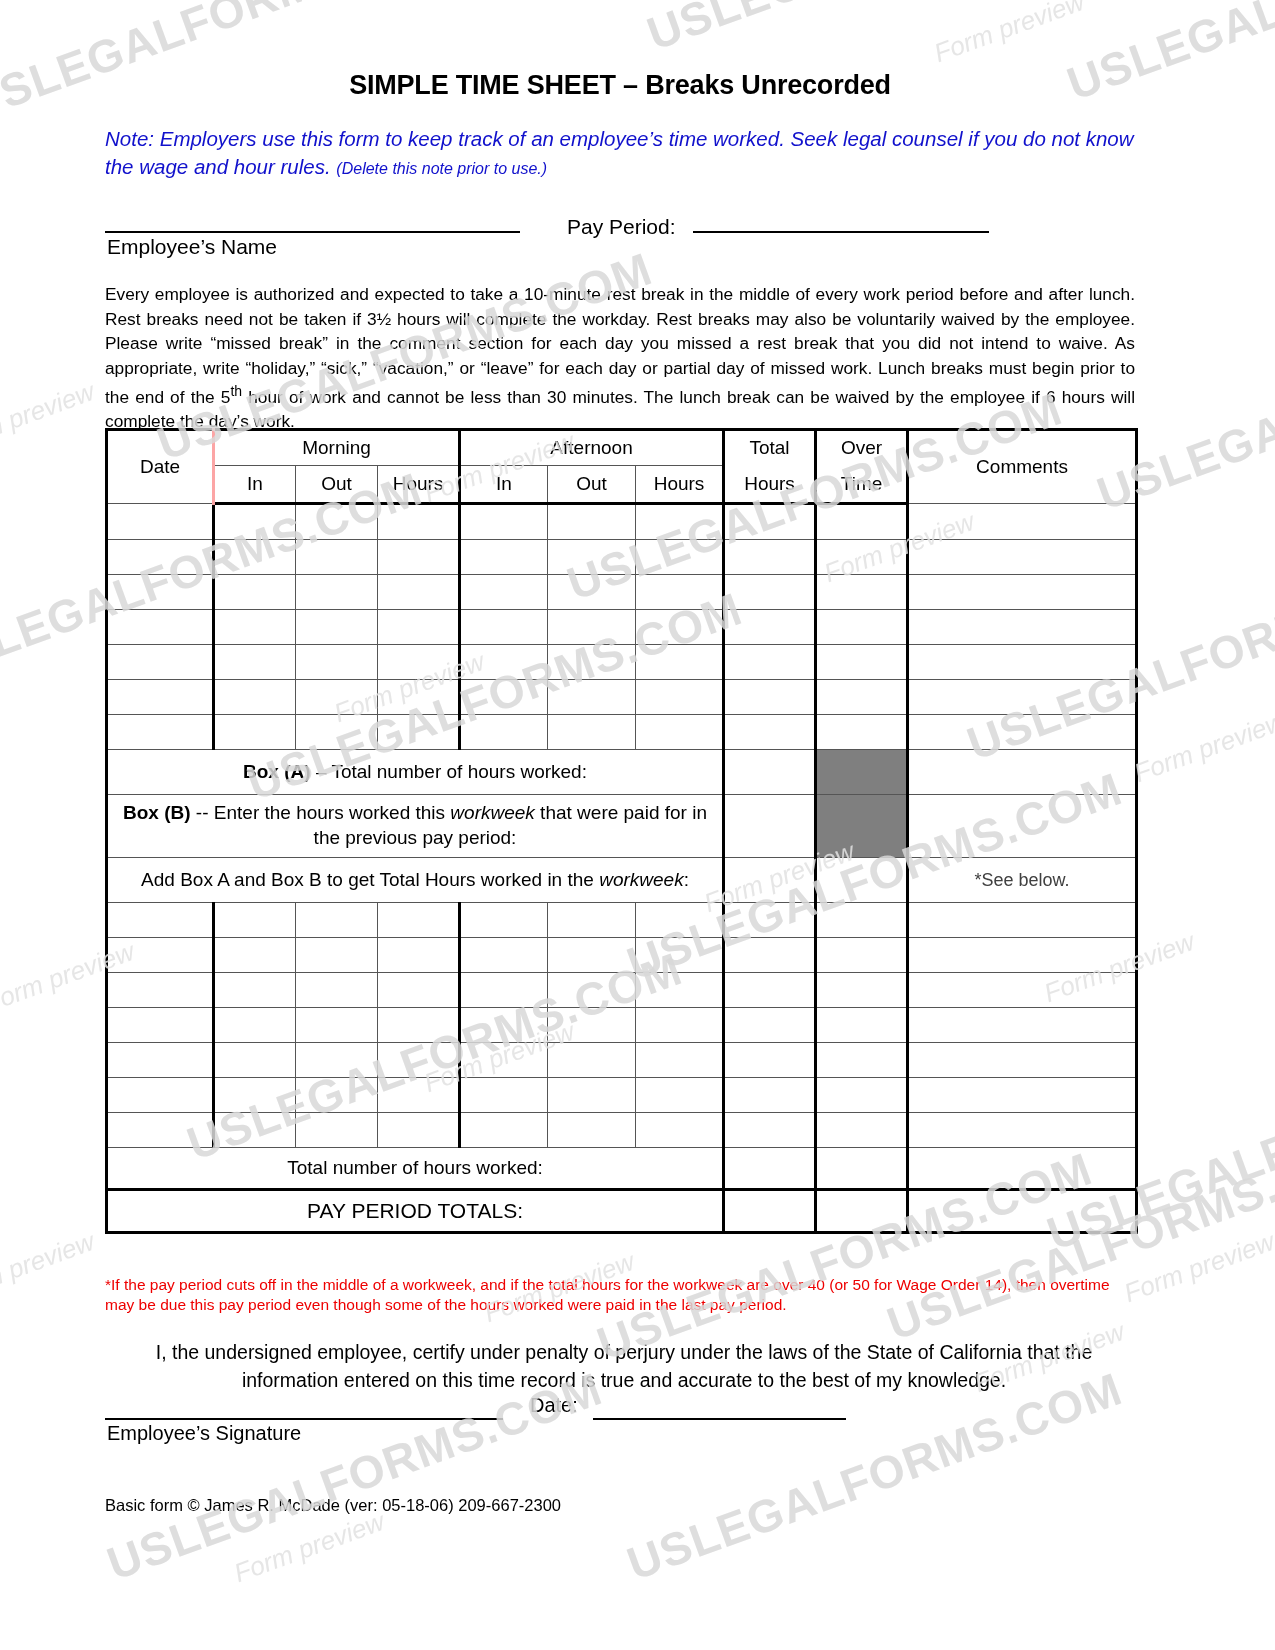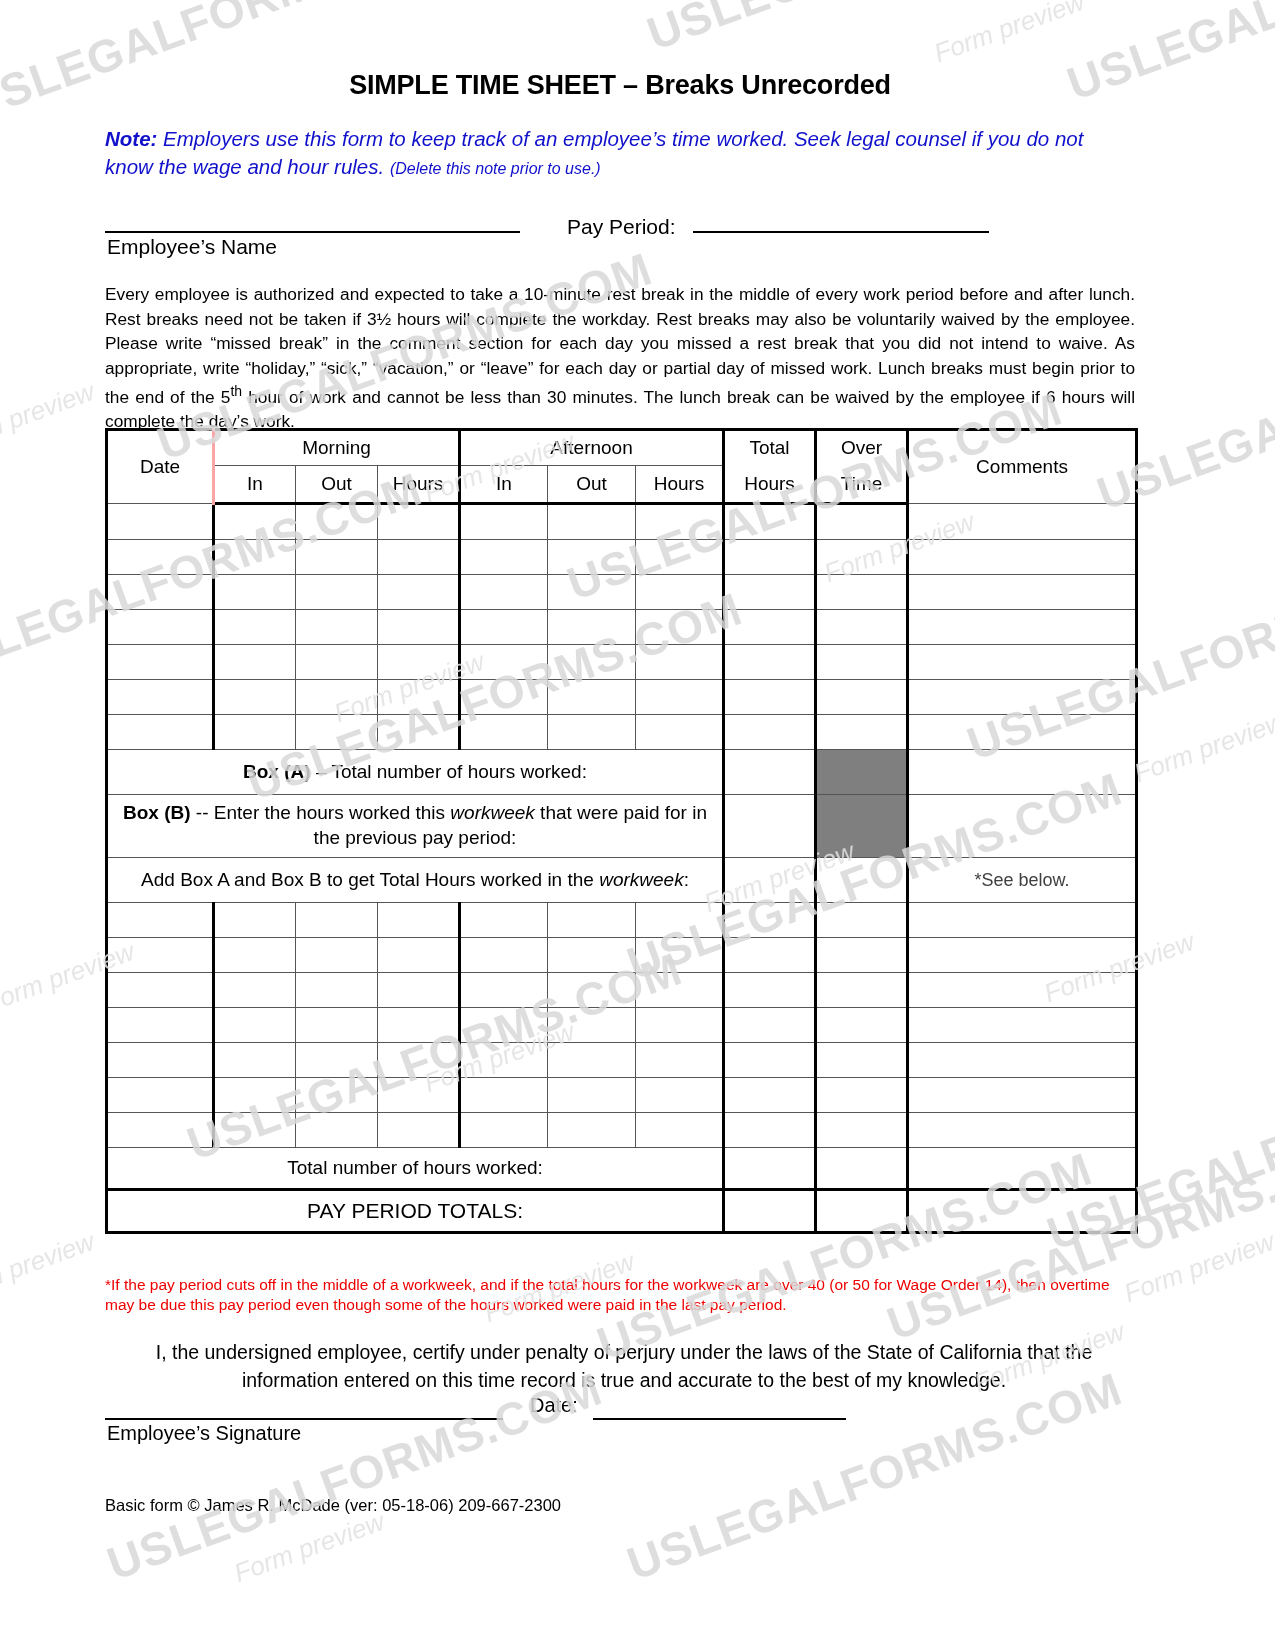--- a/index.html
+++ b/index.html
@@ -74,21 +74,21 @@
   .note {
     position: absolute;
     top: 125px;
     left: 0;
     width: 1030px;
     color: #1111cc;
     font-size: 20.5px;
     font-style: italic;
     line-height: 1.38;
   }
-  .note b { font-weight: bold; }
+  .note b { font-weight: normal; }
   .note .small-note {
     font-size: 16px;
     font-style: italic;
   }
 
   
   .idline {
     position: absolute;
     top: 205px;
     left: 0;

